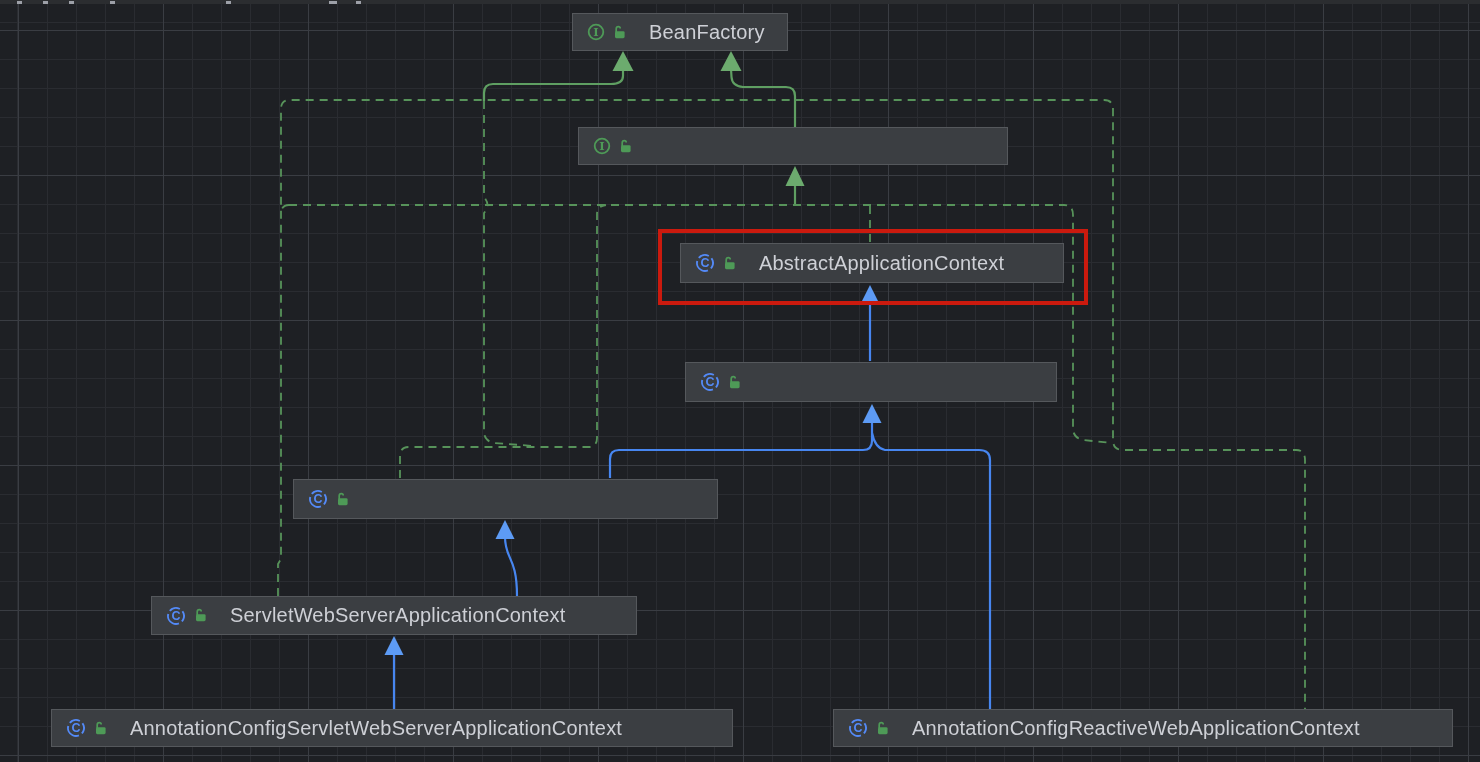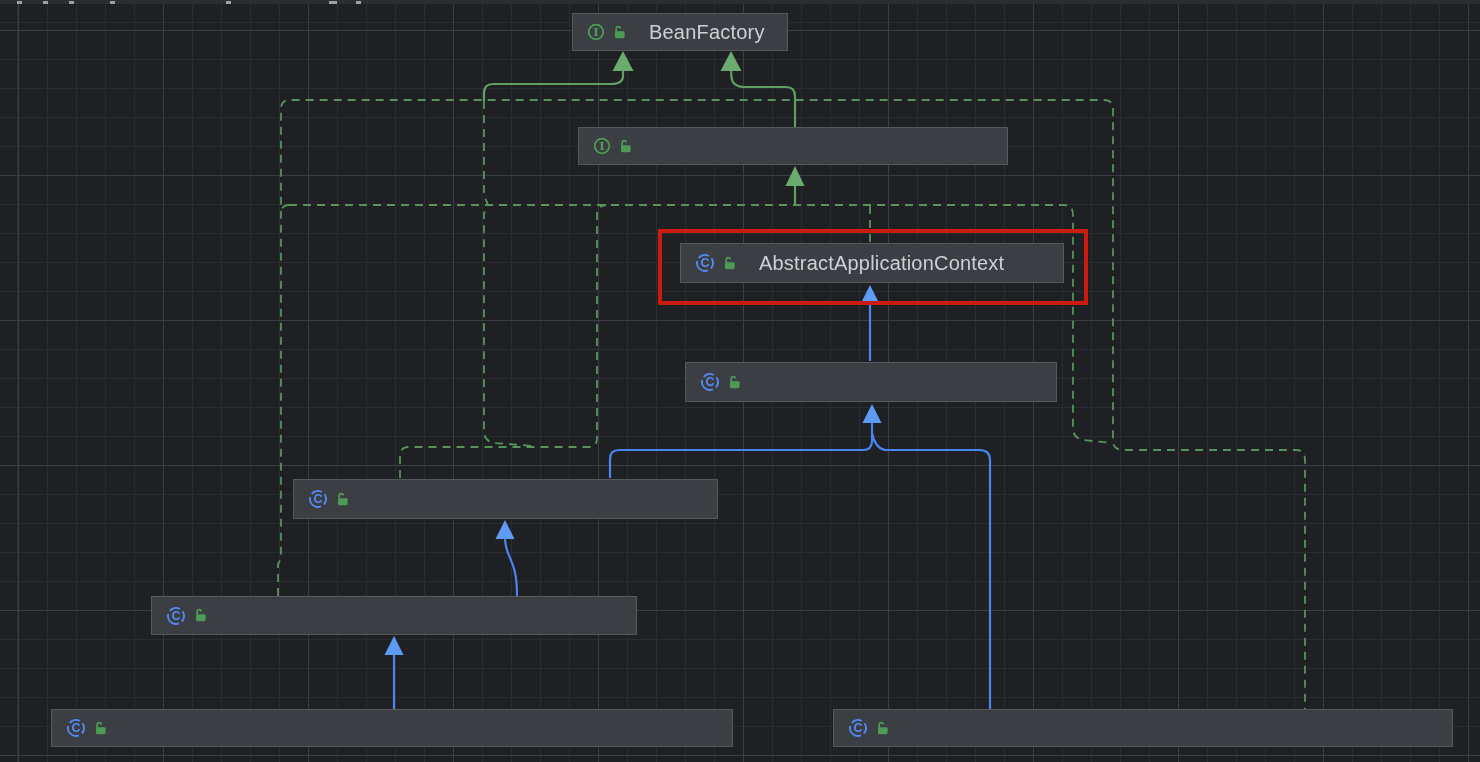--- a/index.html
+++ b/index.html
@@ -172,45 +172,48 @@
           <circle cx="10" cy="10" r="8" stroke="#548af7" stroke-width="1.9" fill="none" stroke-dasharray="11 3.5" transform="rotate(115 10 10)"></circle>
           <text x="10" y="14.4" font-size="12.5" text-anchor="middle" fill="#548af7" font-family="Liberation Sans, sans-serif" font-weight="bold">C</text>
         </svg>
     </span>
     <span class="icon">
       <svg width="15" height="15">
           <path d="M4.2,7 L4.2,3.9 Q4.2,1.6 6.3,1.6 Q8.2,1.6 8.2,3.5" stroke="#4e9a57" stroke-width="1.7" fill="none"></path>
           <rect x="3" y="6.2" width="9.6" height="7" rx="1.4" fill="#4e9a57"></rect>
         </svg>
     </span>
+    <span class="label">ServletWebServerApplicationContext</span>
   </div>
 
   <div class="node" style="left:51px;top:709px;width:682px;height:38px">
     <span class="icon">
       <svg width="20" height="20">
           <circle cx="10" cy="10" r="8" stroke="#548af7" stroke-width="1.9" fill="none" stroke-dasharray="11 3.5" transform="rotate(115 10 10)"></circle>
           <text x="10" y="14.4" font-size="12.5" text-anchor="middle" fill="#548af7" font-family="Liberation Sans, sans-serif" font-weight="bold">C</text>
         </svg>
     </span>
     <span class="icon">
       <svg width="15" height="15">
           <path d="M4.2,7 L4.2,3.9 Q4.2,1.6 6.3,1.6 Q8.2,1.6 8.2,3.5" stroke="#4e9a57" stroke-width="1.7" fill="none"></path>
           <rect x="3" y="6.2" width="9.6" height="7" rx="1.4" fill="#4e9a57"></rect>
         </svg>
     </span>
+    <span class="label">AnnotationConfigServletWebServerApplicationContext</span>
   </div>
 
   <div class="node" style="left:833px;top:709px;width:620px;height:38px">
     <span class="icon">
       <svg width="20" height="20">
           <circle cx="10" cy="10" r="8" stroke="#548af7" stroke-width="1.9" fill="none" stroke-dasharray="11 3.5" transform="rotate(115 10 10)"></circle>
           <text x="10" y="14.4" font-size="12.5" text-anchor="middle" fill="#548af7" font-family="Liberation Sans, sans-serif" font-weight="bold">C</text>
         </svg>
     </span>
     <span class="icon">
       <svg width="15" height="15">
           <path d="M4.2,7 L4.2,3.9 Q4.2,1.6 6.3,1.6 Q8.2,1.6 8.2,3.5" stroke="#4e9a57" stroke-width="1.7" fill="none"></path>
           <rect x="3" y="6.2" width="9.6" height="7" rx="1.4" fill="#4e9a57"></rect>
         </svg>
     </span>
+    <span class="label">AnnotationConfigReactiveWebApplicationContext</span>
   </div>
 
 </div>
 
 </body></html>

